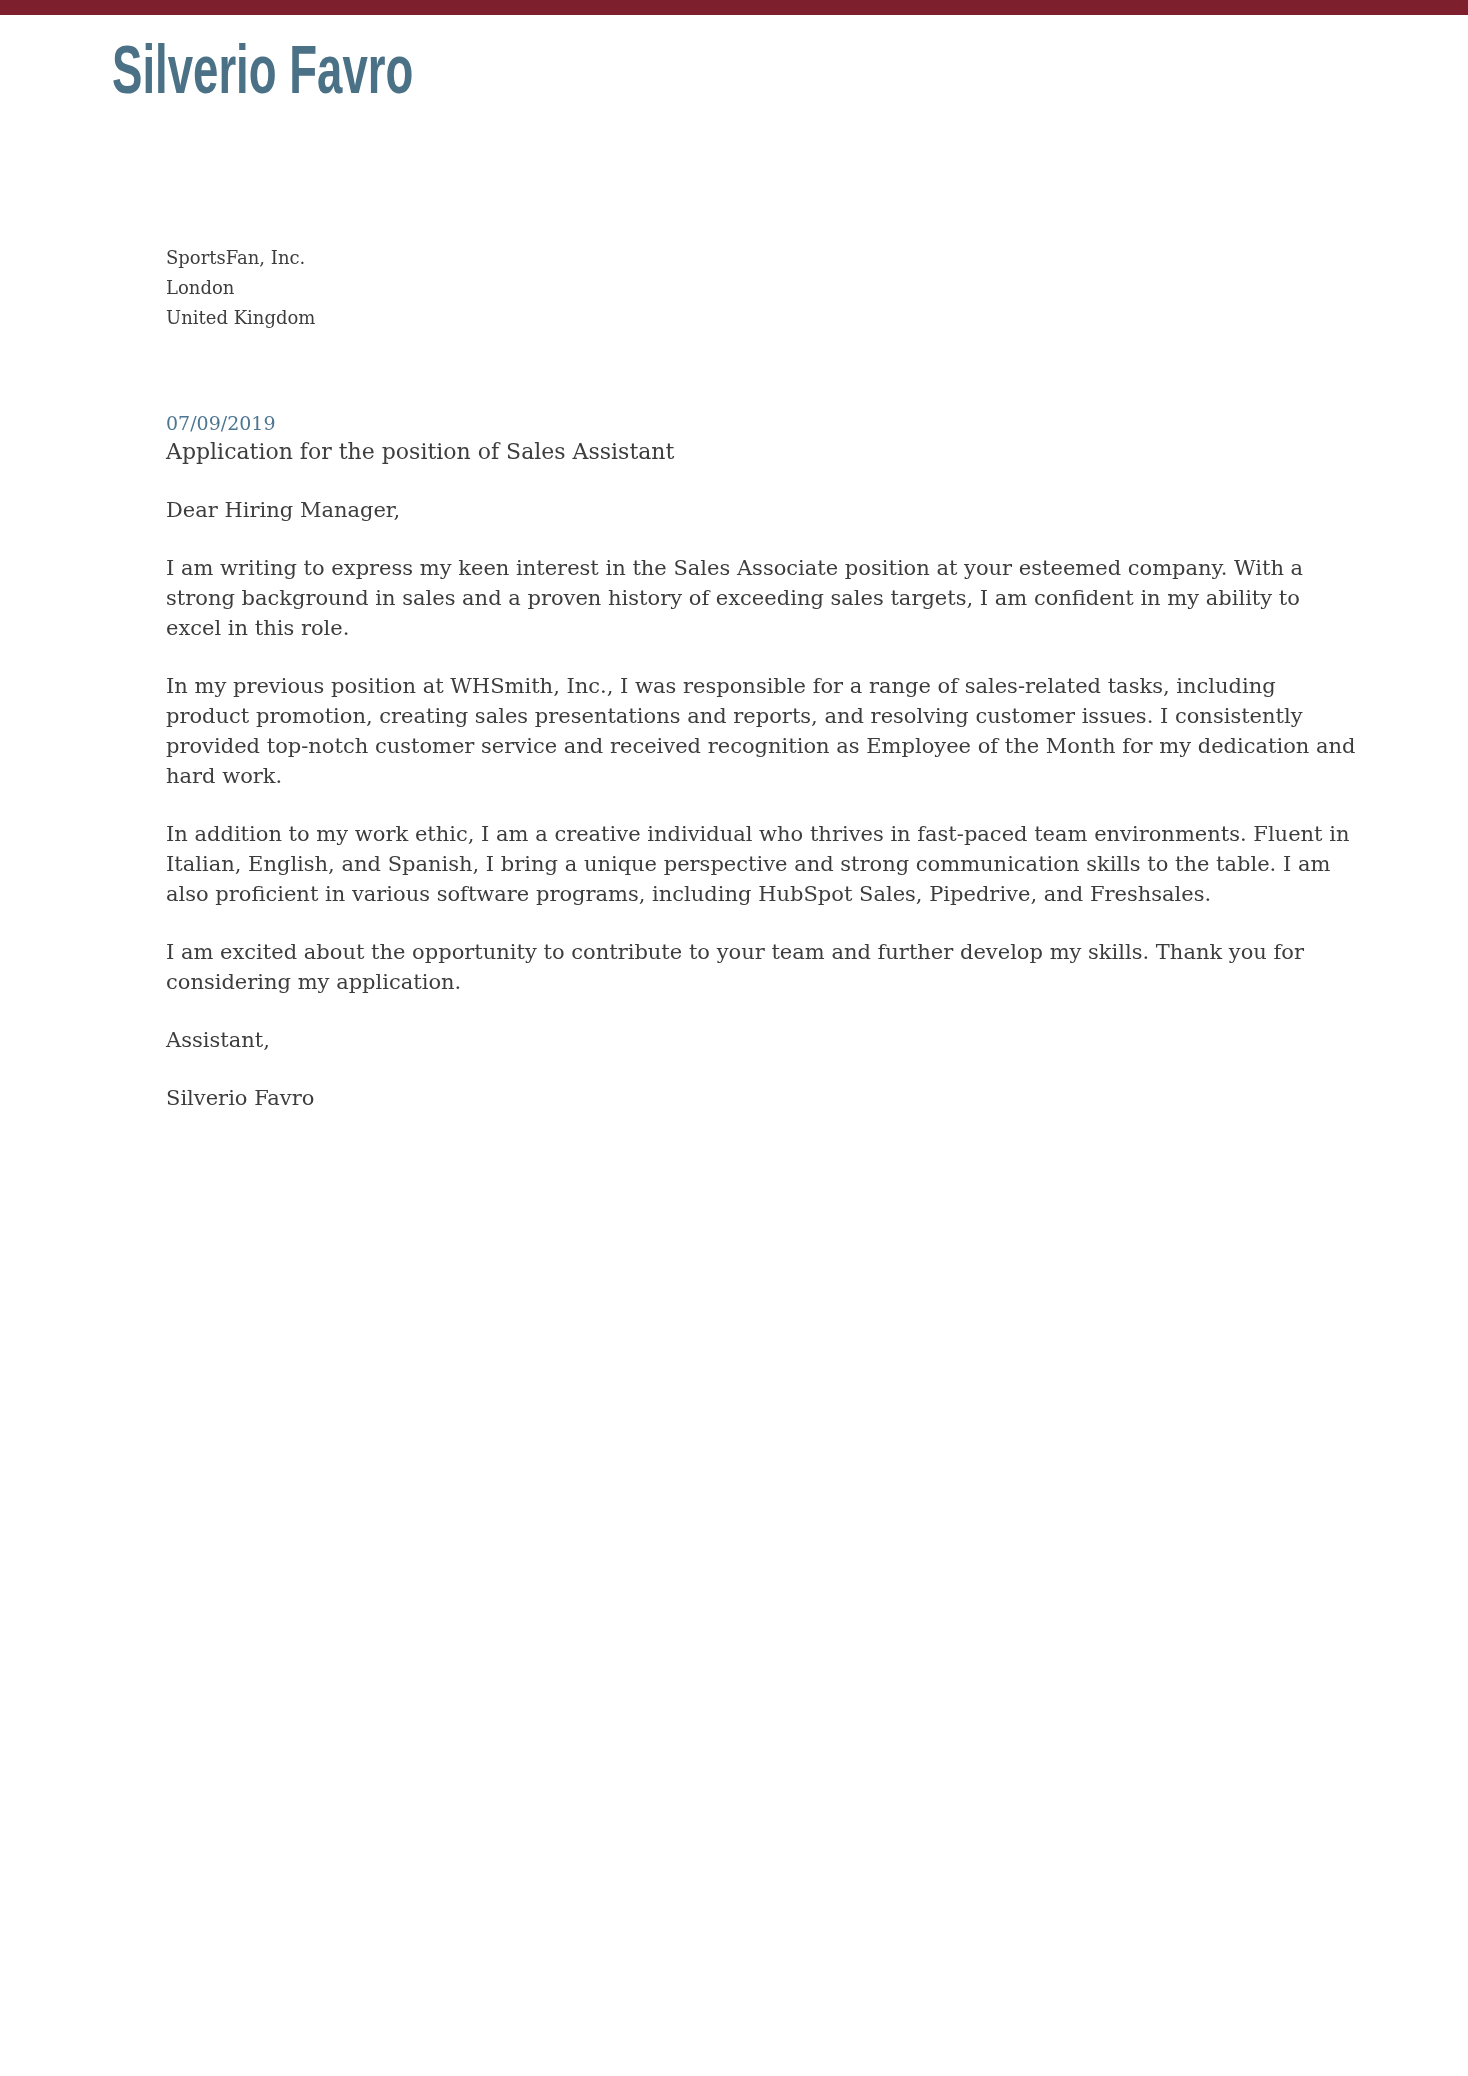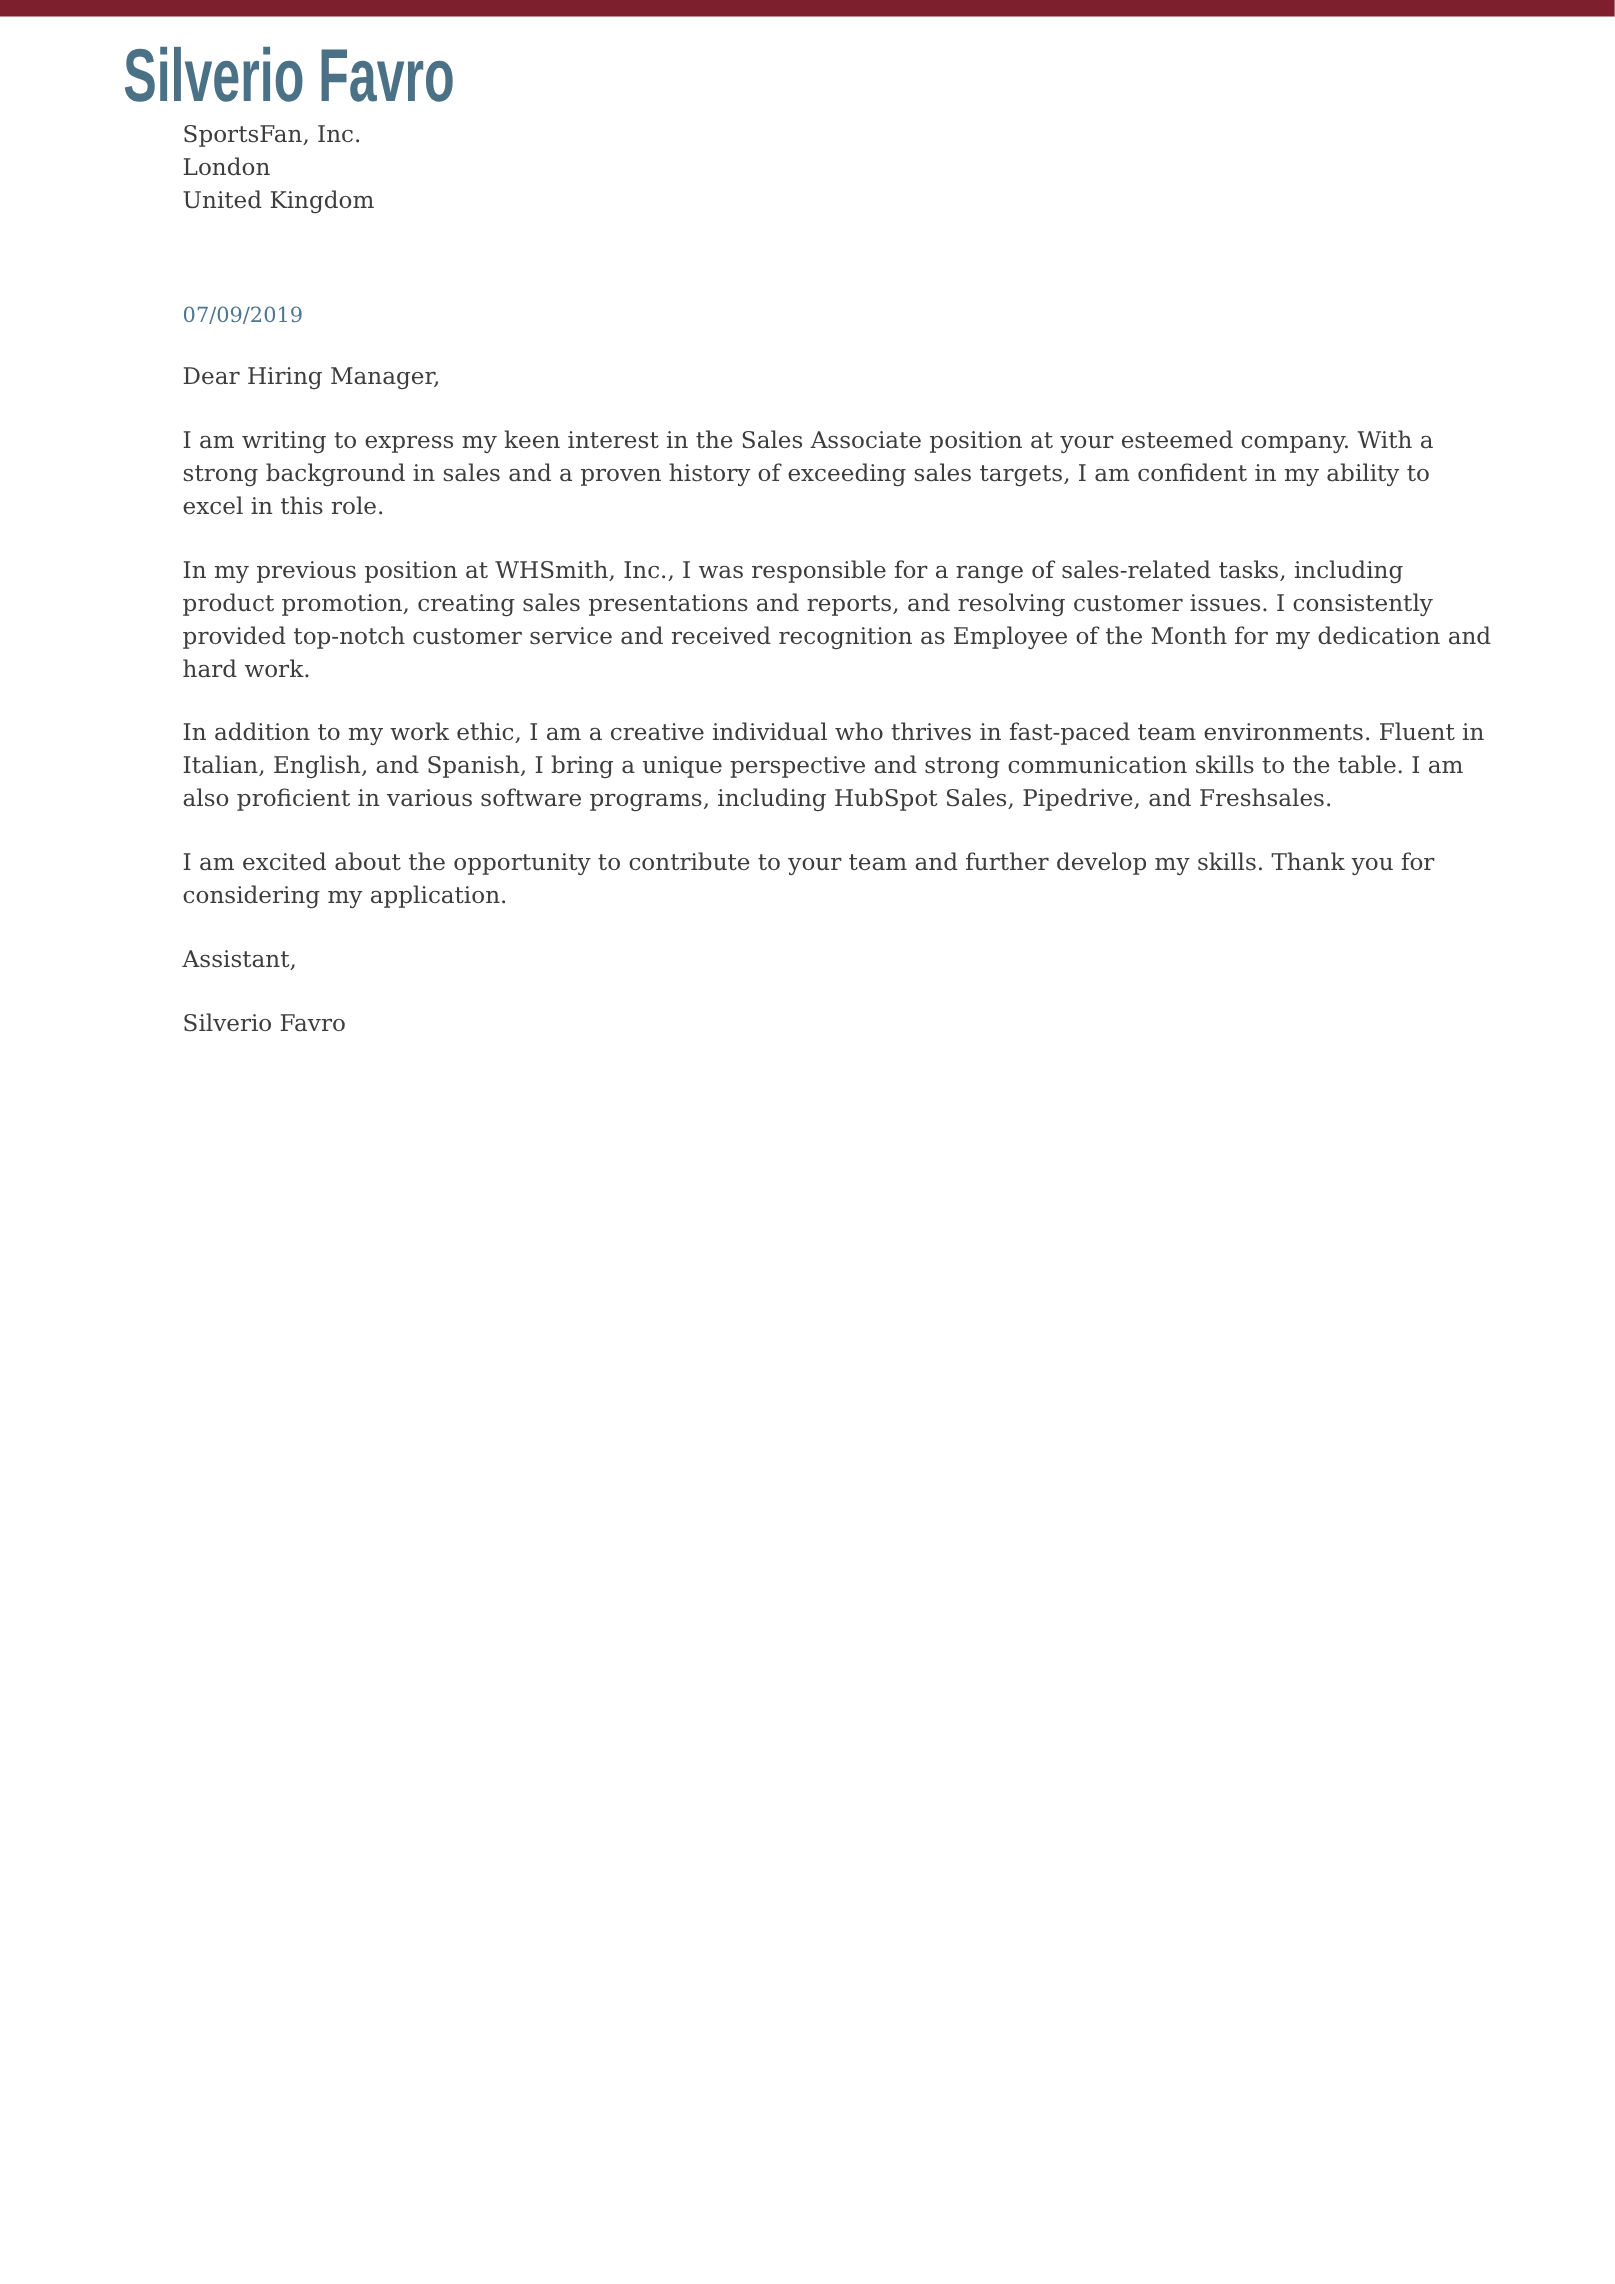--- a/index.html
+++ b/index.html
@@ -36,21 +36,22 @@
     transform-origin: left center;
     white-space: nowrap;
   }
   .content {
     margin-left: 54px;
   }
   .addr-row {
     display: flex;
     justify-content: space-between;
     align-items: flex-start;
-    font-size: 21px;
+    margin-top: 136px;
+    font-size: 18px;
     line-height: 30px;
     flex-direction: column;
   }
   .recipient div {
     color: var(--body-text, #3d3d3d);
   }
   .contact {
     text-align: right;
     color: var(--teal-text, #4b7186);
   }
@@ -92,20 +93,21 @@
     <div class="addr-row">
       <div class="recipient">
         <div>SportsFan, Inc.</div>
         <div>London</div>
         <div>United Kingdom</div>
       </div>
     </div>
 
     <div class="date-line">07/09/2019</div>
 
+    <div class="subject">Application for the position of Sales Assistant</div>
 
     <div class="body-text">
       <p>Dear Hiring Manager,</p>
       <p>I am writing to express my keen interest in the Sales Associate position at your esteemed company. With a strong background in sales and a proven history of exceeding sales targets, I am confident in my ability to excel in this role.</p>
       <p>In my previous position at WHSmith, Inc., I was responsible for a range of sales-related tasks, including product promotion, creating sales presentations and reports, and resolving customer issues. I consistently provided top-notch customer service and received recognition as Employee of the Month for my dedication and hard work.</p>
       <p>In addition to my work ethic, I am a creative individual who thrives in fast-paced team environments. Fluent in Italian, English, and Spanish, I bring a unique perspective and strong communication skills to the table. I am also proficient in various software programs, including HubSpot Sales, Pipedrive, and Freshsales.</p>
       <p>I am excited about the opportunity to contribute to your team and further develop my skills. Thank you for considering my application.</p>
       <p>Assistant,</p>
       <p>Silverio Favro</p>
     </div>

